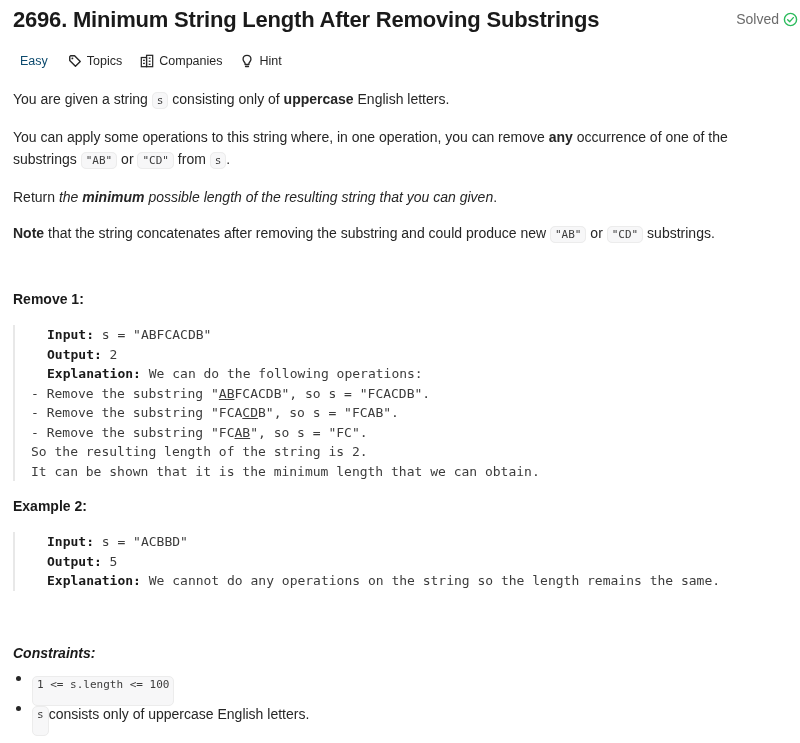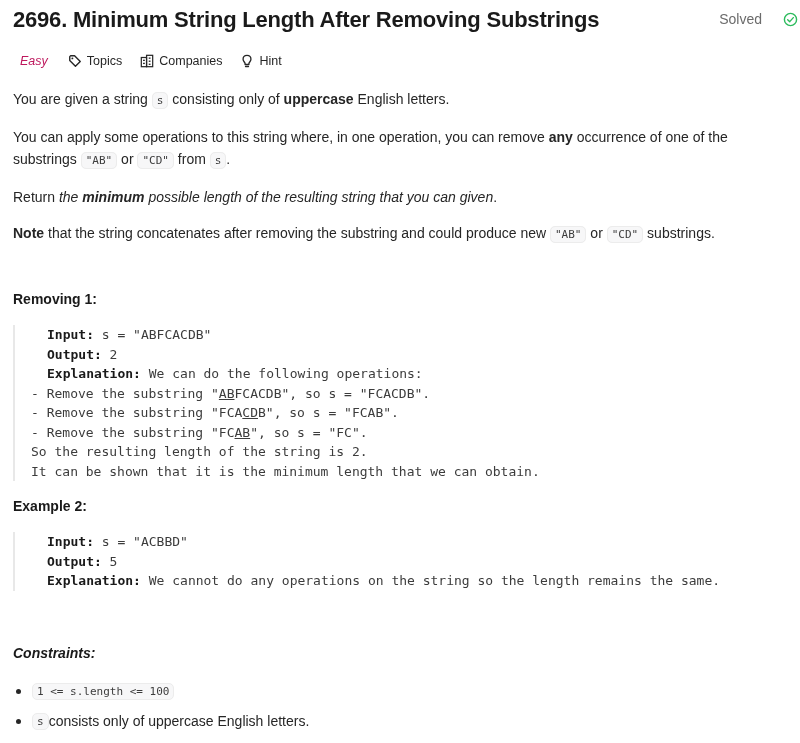--- a/index.html
+++ b/index.html
@@ -1,39 +1,39 @@
 <!DOCTYPE html>
 <html><head>
 <meta charset="utf-8">
 <style>
   * { box-sizing: border-box; margin: 0; padding: 0; }
   html, body { width: 800px; height: 743px; background: #ffffff; overflow: hidden; }
   body { font-family: "Liberation Sans", sans-serif; color: #262626; font-size: 14px; position: relative; }
 
   .title-row { position: absolute; left: 13px; top: 4px; width: 787px; height: 32px; }
   .title { font-size: 22px; font-weight: 600; color: #1a1a1a; letter-spacing: -0.2px; line-height: 32px; position: absolute; left: 0; top: 0; }
-  .solved { position: absolute; right: 2px; top: 7px; display: flex; align-items: center; gap: 21px; color: #6b6b6b; font-size: 14px; }
+  .solved { position: absolute; right: 2px; top: 7px; display: flex; align-items: center; gap: 4px; color: #6b6b6b; font-size: 14px; }
   .solved svg { width: 15px; height: 15px; }
 
   .tags { position: absolute; left: 13px; top: 50px; display: flex; align-items: center; height: 22px; font-size: 12.5px; }
   .tag { display: flex; align-items: center; gap: 5px; color: #262626; margin-right: 18px; cursor: pointer; }
   .tag svg { width: 14px; height: 14px; }
-  .tag.easy { color: #be185d; padding-left: 7px; margin-right: 20px; font-style: italic; }
+  .tag.easy { color: #0c4a6e; padding-left: 7px; margin-right: 20px; }
 
   .desc { position: absolute; left: 13px; top: 88px; width: 770px; font-size: 14px; line-height: 22px; color: #262626; }
   .desc p { margin-bottom: 14px; }
   code.inline { font-family: "DejaVu Sans Mono", monospace; font-size: 11px; background: #f7f7f8; border: 1px solid #ececec; border-radius: 5px; padding: 1px 4px; color: #3c3c3c; }
 
   .heading { position: absolute; left: 13px; font-weight: 700; font-size: 14px; color: #1a1a1a; }
   .example { position: absolute; left: 13px; width: 770px; border-left: 2px solid #e8e8e8; padding-left: 16px; font-family: "DejaVu Sans Mono", monospace; font-size: 13px; line-height: 19.5px; color: #3c3c3c; white-space: pre; }
   .example b { color: #1a1a1a; font-weight: 700; margin-left: 16px; }
   .example u { text-decoration: underline; }
 
   .constraints { position: absolute; left: 13px; top: 676px; list-style: none; font-size: 14px; }
-  .constraints li { display: flex; align-items: center; height: 30px; }
+  .constraints li { display: flex; height: 30px; }
   .constraints .bullet { width: 5px; height: 5px; background: #262626; border-radius: 50%; margin-left: 3px; margin-right: 11px; }
 </style>
 </head>
 <body>
 
 <div class="title-row">
   <div class="title">2696. Minimum String Length After Removing Substrings</div>
   <div class="solved">
     <span>Solved</span>
     <svg viewBox="0 0 16 16">
@@ -73,21 +73,21 @@
   </span>
 </div>
 
 <div class="desc">
   <p><span>You are given a string </span><code class="inline">s</code><span> consisting only of </span><b>uppercase</b><span> English letters.</span></p>
   <p><span>You can apply some operations to this string where, in one operation, you can remove </span><b>any</b><span> occurrence of one of the substrings </span><code class="inline">"AB"</code><span> or </span><code class="inline">"CD"</code><span> from </span><code class="inline">s</code><span>.</span></p>
   <p><span>Return </span><i>the </i><b><i>minimum</i></b><i> possible length of the resulting string that you can given</i><span>.</span></p>
   <p><b>Note</b><span> that the string concatenates after removing the substring and could produce new </span><code class="inline">"AB"</code><span> or </span><code class="inline">"CD"</code><span> substrings.</span></p>
 </div>
 
-<div class="heading" style="top:291px;">Removing 1:</div>
+<div class="heading" style="top:291px;">Remove 1:</div>
 <div class="example" style="top:325px;"><b>Input:</b><span> s = "ABFCACDB"</span>
 <b>Output:</b><span> 2</span>
 <b>Explanation:</b><span> We can do the following operations:</span>
 <span>- Remove the substring "</span><u>AB</u><span>FCACDB", so s = "FCACDB".</span>
 <span>- Remove the substring "FCA</span><u>CD</u><span>B", so s = "FCAB".</span>
 <span>- Remove the substring "FC</span><u>AB</u><span>", so s = "FC".</span>
 <span>So the resulting length of the string is 2.</span>
 <span>It can be shown that it is the minimum length that we can obtain.</span></div>
 
 <div class="heading" style="top:498px;">Example 2:</div>

